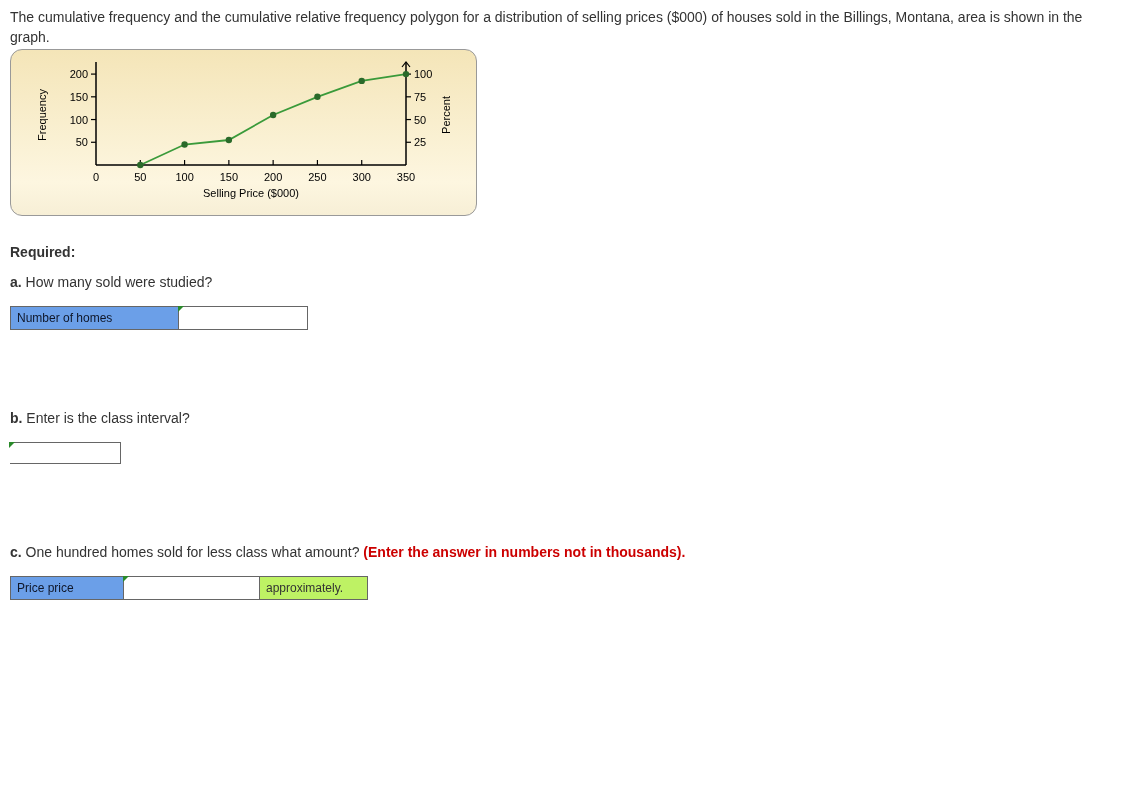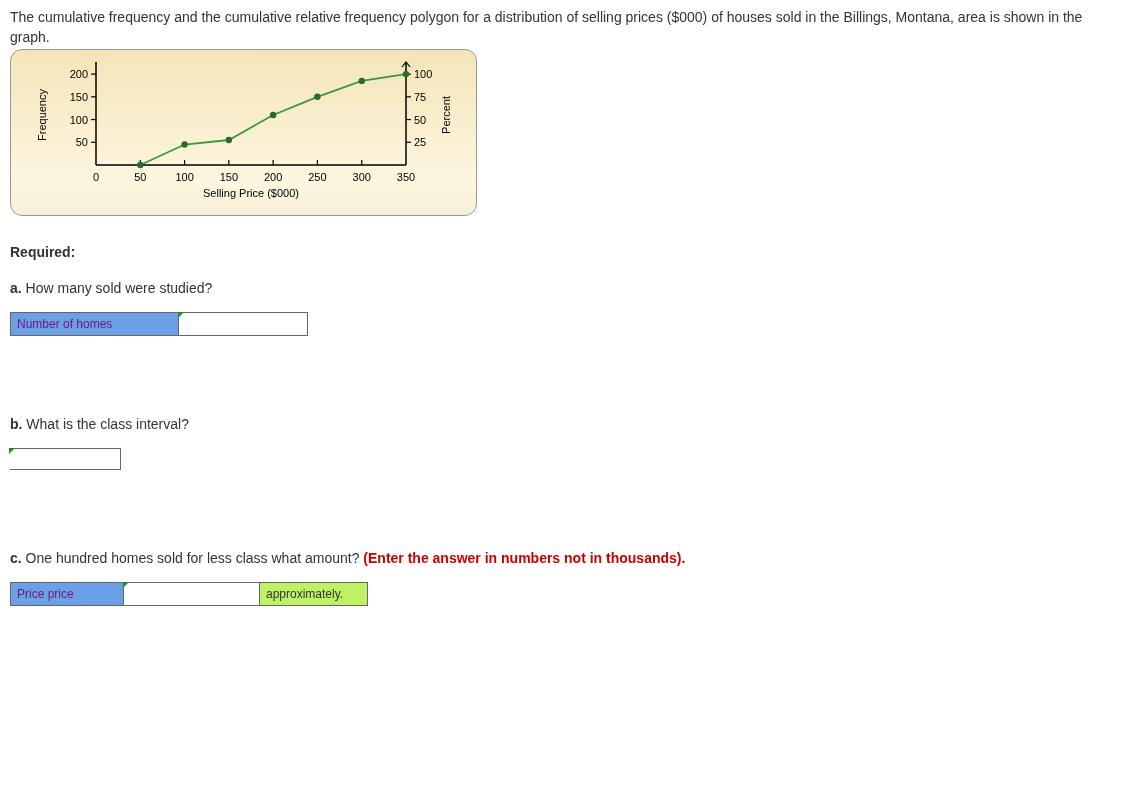--- a/index.html
+++ b/index.html
@@ -24,39 +24,39 @@
     position: relative;
     margin-bottom: 28px;
   }
   .chart-box svg {
     position: absolute;
     top: 0;
     left: 0;
   }
   .section-heading {
     font-weight: bold;
-    margin: 10px 0 20px 0;
+    margin: 10px 0 14px 0;
   }
   .question {
     margin: 6px 0 16px 0;
   }
   .question b {
     font-weight: bold;
   }
   .answer-row {
     display: flex;
     align-items: stretch;
     margin-bottom: 80px;
   }
   .answer-row.last {
     margin-bottom: 0;
   }
   .label-cell {
     background: #6b9fe8;
-    color: #701a75;
+    color: #0f172a;
     font-size: 12px;
     padding: 4px 6px;
     border: 1px solid #666;
     display: flex;
     align-items: center;
   }
   .input-cell {
     border: 1px solid #666;
     border-left: none;
     background: #fff;
@@ -156,21 +156,21 @@
 </div>
 <div class="answer-row">
   <div class="label-cell" style="width:155px;">Number of homes</div>
   <div class="input-cell" style="width:128px;">
     <div class="indicator"></div>
     <input type="text" style="">
   </div>
 </div>
 
 <div class="question">
-  <b>b.</b><span> What is the class interval?</span>
+  <b>b.</b><span> Enter is the class interval?</span>
 </div>
 <div class="answer-row">
   <div class="input-cell" style="width:110px;">
     <div class="indicator"></div>
     <input type="text" style="">
   </div>
 </div>
 
 <div class="question">
   <b>c.</b><span> One hundred homes sold for less class what amount? </span><span class="red-note">(Enter the answer in numbers not in thousands).</span>

